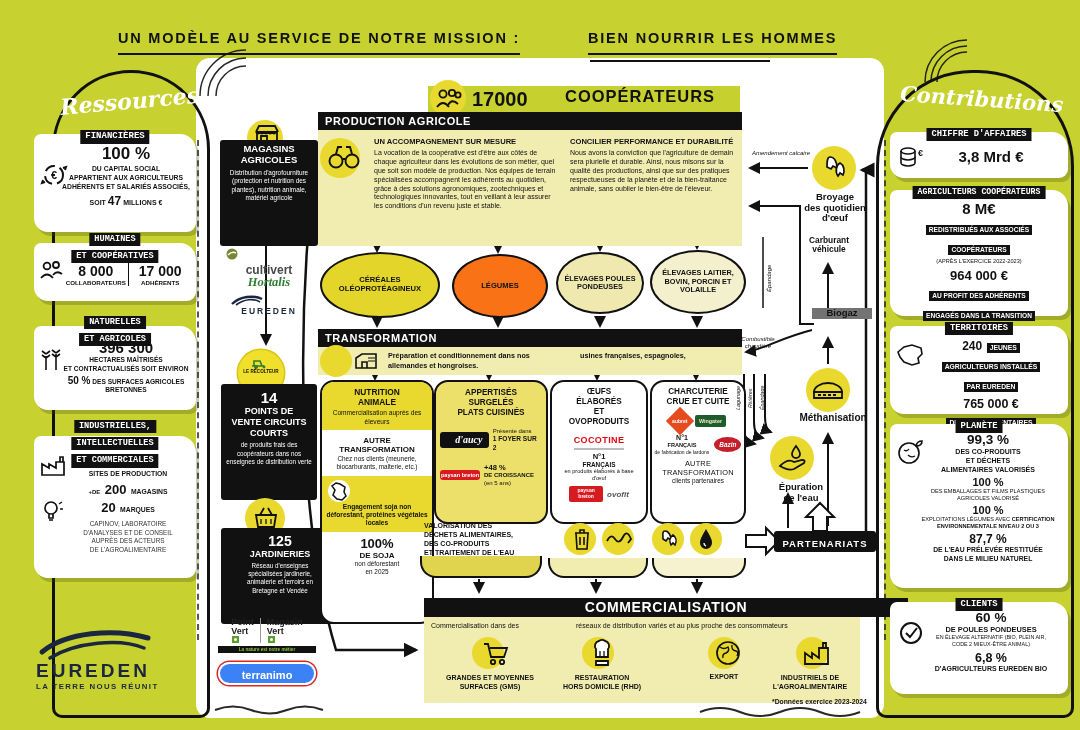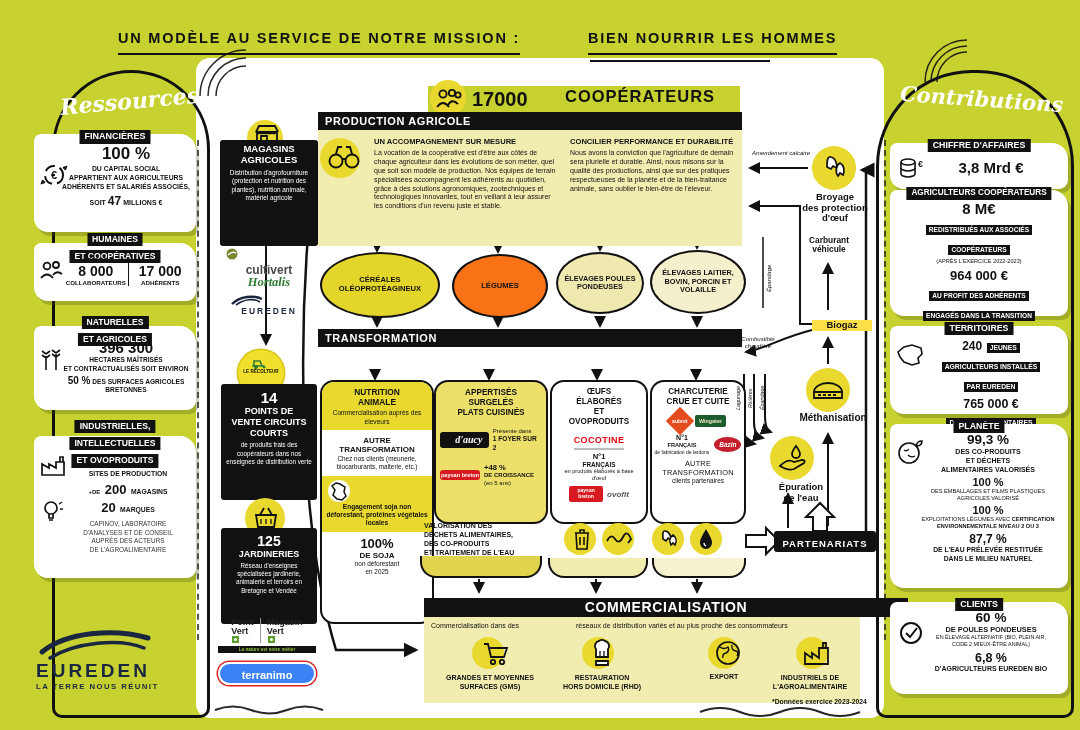--- a/index.html
+++ b/index.html
@@ -7,21 +7,21 @@
           font-family:"Liberation Sans",sans-serif;color:#111;}
   .abs{position:absolute;}
   .b{font-weight:bold;}
   .it{font-style:italic;}
   .ctr{text-align:center;}
   .board{background:#fff;border-radius:14px;}
   .arch{border:3px solid #111;}
   .script{font-family:"DejaVu Serif",serif;font-style:italic;font-weight:bold;color:#fff;}
   .panel{background:#fff;border-radius:7px 16px 9px 14px;box-shadow:3px 4px 0 rgba(70,75,15,.28);}
   .tag{background:#111;color:#fff;font-weight:bold;display:inline-block;padding:1px 5px;line-height:1.3;white-space:nowrap;}
-  .tagwrap{position:absolute;left:50%;transform:translateX(-50%);text-align:center;line-height:1.05;}
+  .tagwrap{position:absolute;left:50%;transform:translateX(-50%);text-align:center;line-height:1.05;font-family:Liberation Mono, monospace;}
   .chip{background:#111;color:#fff;font-weight:bold;display:inline-block;padding:0 3px;line-height:1.45;white-space:nowrap;}
   .blackbox{background:#111;color:#fff;text-align:center;border-radius:3px;}
   .bar{background:#111;color:#fff;font-weight:bold;letter-spacing:.6px;}
   .pale{background:#f1ecb0;}
   .ycirc{background:#e9d92f;border-radius:50%;}
   .oval{border:2.5px solid #111;border-radius:50%;display:flex;align-items:center;justify-content:center;text-align:center;font-weight:bold;line-height:1.15;}
   .pcol{position:absolute;font-size:7px;line-height:1.28;}
   .pcol .t{font-weight:bold;font-size:7.6px;margin-bottom:2px;}
   .col{border:2.5px solid #111;border-radius:14px;background:#fff;overflow:hidden;}
   .colsec{text-align:center;}
@@ -179,21 +179,21 @@
         <span>DES SURFACES AGRICOLES</span><br>
         <span>BRETONNES</span>
       </div>
     </div>
   </div>
 
   <div class="abs panel" style="left:34px;top:436px;width:162px;height:142px;">
     <div class="tagwrap" style="top:-20px;">
       <span class="tag" style="font-size:8.6px;">INDUSTRIELLES,</span><br>
       <span class="tag" style="font-size:8.6px;">INTELLECTUELLES</span><br>
-      <span class="tag" style="font-size:8.6px;">ET OVOPRODUITS</span>
+      <span class="tag" style="font-size:8.6px;">ET COMMERCIALES</span>
     </div>
     <span class="abs" style="left:5px;top:18px;">
       <svg width="28" height="24" viewBox="0 0 28 24" stroke="#111" stroke-width="1.7" fill="none">
           <path d="M3,21 V10 l7,4 V10 l7,4 V8 h8 v13 z M21,8 V3 h3 v5"></path>
         </svg>
     </span>
     <span class="abs" style="left:7px;top:62px;">
       <svg width="22" height="28" viewBox="0 0 22 28" stroke="#111" stroke-width="1.7" fill="none">
           <circle cx="10" cy="10" r="6"></circle>
           <path d="M8,16 v4 h4 v-4 M8,22 h4"></path>
@@ -269,21 +269,21 @@
     </div>
     <div style="font-size:6.3px;line-height:1.3;margin-top:3px;">de produits frais des coopérateurs dans nos enseignes de distribution verte</div>
   </div>
   <div class="abs ycirc" style="left:245px;top:498px;width:40px;height:40px;"></div>
   <span class="abs" style="left:251px;top:502px;">
     <svg width="30" height="30" viewBox="0 0 30 30" stroke="#111" stroke-width="1.8" fill="none">
         <path d="M5,13 h20 l-2,12 h-16 z M9,13 l4,-7 M21,13 l-4,-7"></path>
         <path d="M10,17 v5 M15,17 v5 M20,17 v5" stroke-width="1.3"></path>
       </svg>
   </span>
-  <div class="abs blackbox" style="left:221px;top:528px;width:90px;height:86px;padding:5px 3px;">
+  <div class="abs blackbox" style="left:221px;top:528px;width:90px;height:86px;padding:5px 14px;">
     <div class="b" style="font-size:14px;">125</div>
     <div class="b" style="font-size:9px;">JARDINERIES</div>
     <div style="font-size:6.3px;line-height:1.3;margin-top:3px;">Réseau d'enseignes spécialisées jardinerie, animalerie et terroirs en Bretagne et Vendée</div>
   </div>
   <div class="abs" style="left:218px;top:618px;width:98px;">
     <div style="display:flex;justify-content:center;gap:6px;">
       <div class="b" style="font-size:9px;line-height:1;color:#222;border-right:1.5px solid #999;padding-right:6px;">
         <span>Point</span><br>
         <span>Vert</span><svg width="7" height="7" viewBox="0 0 7 7" style="margin-left:1px;">
             <rect width="7" height="7" fill="#5a9e2f"></rect>
@@ -345,20 +345,34 @@
       <span>LÉGUMES</span>
     </div>
   <div class="abs oval" style="left:556px;top:252px;width:88px;height:62px;background:#efe9b0;font-size:7.3px;padding:0 4px;box-sizing:border-box;">
       <span>ÉLEVAGES POULES PONDEUSES</span>
     </div>
   <div class="abs oval" style="left:650px;top:250px;width:96px;height:64px;background:#f4efcc;font-size:7.3px;padding:0 4px;box-sizing:border-box;">
       <span>ÉLEVAGES LAITIER, BOVIN, PORCIN ET VOLAILLE</span>
     </div>
 
   <div class="abs bar" style="left:318px;top:329px;width:424px;height:18px;font-size:11px;padding-left:7px;line-height:18px;box-sizing:border-box;">TRANSFORMATION</div>
+  <div class="abs pale" style="left:318px;top:347px;width:424px;height:28px;">
+    <div class="ycirc abs" style="left:2px;top:-2px;width:32px;height:32px;"></div>
+    <span class="abs" style="left:36px;top:3px;">
+      <svg width="26" height="20" viewBox="0 0 26 20" stroke="#111" stroke-width="1.6" fill="none">
+          <path d="M2,18 V8 l6,-4 h14 v14 z M8,18 v-6 h5 v6"></path>
+          <path d="M14,8 h7 M14,11 h7" stroke-width="1.1"></path>
+        </svg>
+    </span>
+    <span class="abs b" style="left:70px;top:4px;font-size:7.2px;line-height:1.4;">
+      <span>Préparation et conditionnement dans nos</span><br>
+      <span>allemandes et hongroises.</span>
+    </span>
+    <span class="abs b" style="left:262px;top:4px;font-size:7.2px;">usines françaises, espagnoles,</span>
+  </div>
 
   <div class="abs col" style="left:320px;top:380px;width:110px;height:240px;">
     <div class="colsec" style="background:#e9d92f;padding:6px 3px 4px;">
       <div class="b" style="font-size:8.4px;line-height:1.15;">
         <span>NUTRITION</span><br>
         <span>ANIMALE</span>
       </div>
       <div style="font-size:6.6px;line-height:1.25;margin-top:2px;">Commercialisation auprès des éleveurs</div>
     </div>
     <div class="colsec" style="padding:6px 4px 4px;">
@@ -496,29 +510,29 @@
   <div class="abs small-it" style="left:750px;top:150px;width:62px;">Amendement calcaire</div>
   <div class="abs ycirc" style="left:812px;top:146px;width:44px;height:44px;"></div>
   <span class="abs" style="left:820px;top:154px;">
     <svg width="30" height="28" viewBox="0 0 30 28" stroke="#111" stroke-width="1.7" fill="#fff">
         <path d="M10,3 c5,0 7,6 7,11 l-4,-2 -2,3 -4,-2 c0,-5 0,-10 3,-10 z"></path>
         <path d="M20,9 c4,2 5,8 3,12 l-3,-2 -2,3 c-3,-4 -2,-11 2,-13 z"></path>
       </svg>
   </span>
   <div class="abs flowlab" style="left:782px;top:192px;width:106px;font-size:9.5px;">
     <span>Broyage</span><br>
-    <span>des protection</span><br>
+    <span>des quotidien</span><br>
     <span>d'œuf</span>
   </div>
   <div class="abs flowlab" style="left:794px;top:236px;width:70px;font-size:8.4px;">
     <span>Carburant</span><br>
     <span>véhicule</span>
   </div>
   <div class="abs small-it vert" style="left:766px;top:252px;height:52px;">Épandage</div>
-  <div class="abs flowlab" style="left:812px;top:320px;width:60px;font-size:9.5px;background:#fde047;">Biogaz</div>
+  <div class="abs flowlab" style="left:812px;top:308px;width:60px;font-size:9.5px;background:#737373;">Biogaz</div>
   <div class="abs small-it" style="left:732px;top:336px;width:52px;">
     <span>Combustible</span><br>
     <span>chaudière</span>
   </div>
   <div class="abs ycirc" style="left:806px;top:368px;width:44px;height:44px;"></div>
   <span class="abs" style="left:811px;top:378px;">
     <svg width="34" height="26" viewBox="0 0 34 26" stroke="#111" stroke-width="1.8" fill="none">
         <path d="M3,14 a14,9 0 0 1 28,0 z"></path>
         <path d="M3,14 h28 v6 h-28 z"></path>
         <path d="M7,17 h20" stroke-dasharray="3 2"></path>
@@ -591,21 +605,21 @@
     <div class="abs ctr b" style="left:338px;top:56px;width:96px;font-size:7px;line-height:1.3;">
       <span>INDUSTRIELS DE</span><br>
       <span>L'AGROALIMENTAIRE</span>
     </div>
   </div>
 
   <div class="abs arch" style="left:876px;top:70px;width:192px;height:642px;border-radius:96px 96px 10px 10px;"></div>
   <div class="abs" style="left:884px;top:140px;height:500px;border-left:2px dashed #111;opacity:.7;"></div>
   <div class="abs script ctr" style="left:900px;top:86px;width:150px;font-size:21px;transform:rotate(4deg);">Contributions</div>
 
-  <div class="abs panel" style="left:890px;top:132px;width:178px;height:46px;margin-top:11px;">
+  <div class="abs panel" style="left:890px;top:132px;width:178px;height:46px;">
     <div class="tagwrap" style="top:-8px;"><span class="tag" style="font-size:8.8px;">CHIFFRE D'AFFAIRES</span></div>
     <span class="abs" style="left:8px;top:12px;">
       <svg width="26" height="26" viewBox="0 0 26 26" stroke="#111" stroke-width="1.6" fill="none">
           <ellipse cx="10" cy="7" rx="7" ry="3"></ellipse>
           <path d="M3,7 v6 c0,1.6 3,3 7,3 s7,-1.4 7,-3 V7"></path>
           <path d="M3,13 v6 c0,1.6 3,3 7,3 s7,-1.4 7,-3 v-6"></path>
           <text x="20" y="12" font-size="9" font-weight="bold" fill="#111" stroke="none">€</text>
         </svg>
     </span>
     <div class="ctr b" style="padding:16px 0 0 24px;font-size:15px;">3,8 Mrd €</div>

